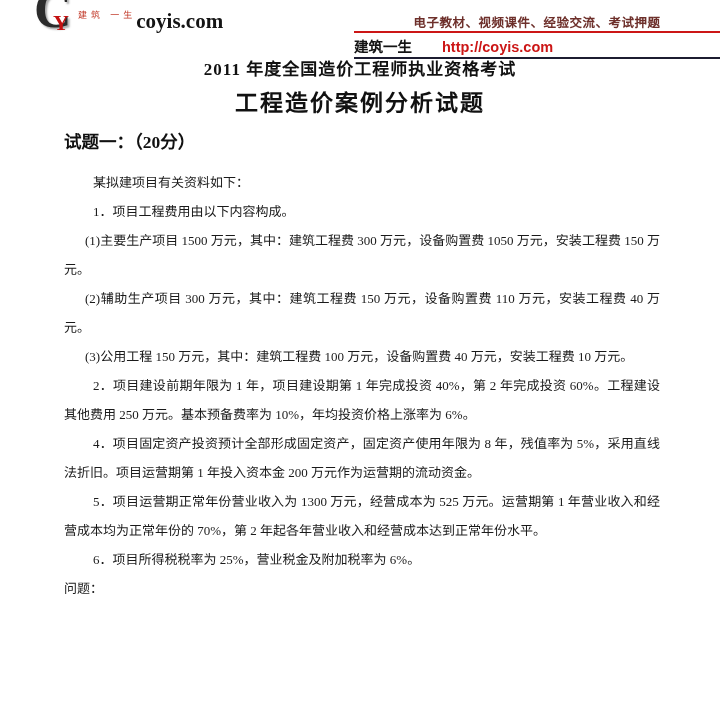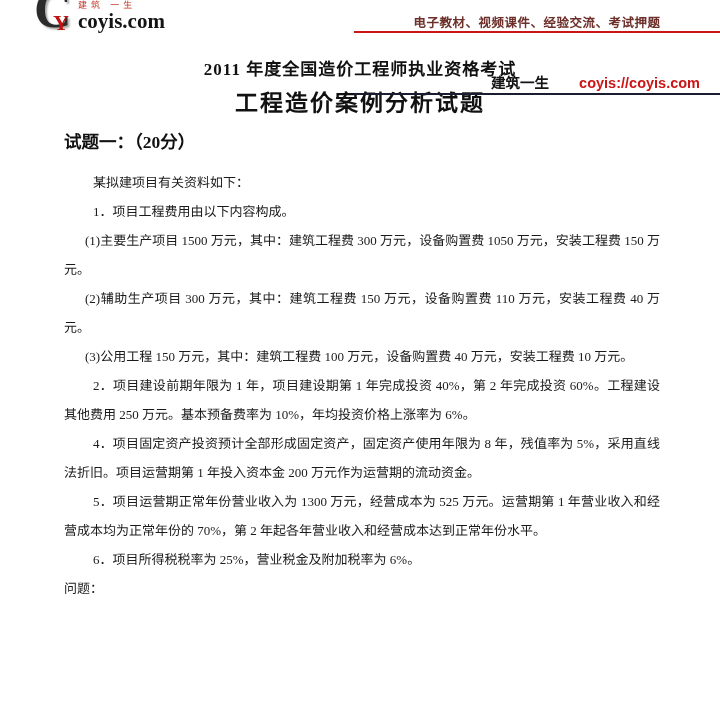--- a/index.html
+++ b/index.html
@@ -41,21 +41,21 @@
   }
   .logo-y {
     position: absolute;
     left: 19px;
     top: 26px;
     font-family: "Liberation Serif", serif;
     font-weight: bold;
     font-size: 22px;
     color: #c41111;
   }
-  .logo-text { display: flex; flex-direction: column; padding-bottom: 4px; }
+  .logo-text { display: flex; flex-direction: row; padding-bottom: 4px; }
   .logo-tagline {
     font-size: 9px;
     letter-spacing: 4px;
     color: #c23a2a;
     line-height: 10px;
     white-space: nowrap;
   }
   .logo-site {
     font-family: "Liberation Serif", serif;
     font-weight: bold;
@@ -76,27 +76,25 @@
     font-size: 12.5px;
     font-weight: bold;
     color: var(--maroon);
     line-height: 14px;
     letter-spacing: 0.5px;
     white-space: nowrap;
   }
   .red-rule { border-top: 2px solid var(--accent-red); margin-top: 1px; }
   .hr-brandline {
     display: flex;
-    justify-content: flex-end;
     align-items: baseline;
     gap: 30px;
     padding-right: 20px;
     padding-top: 2px;
     height: 23px;
-    margin-top: 36px;
   }
   .hr-brand { font-size: 14.5px; font-weight: bold; color: #141414; }
   .hr-url   { font-size: 14.5px; font-weight: bold; color: var(--accent-red); text-decoration: none; }
   .dark-rule { border-top: 2px solid var(--dark-rule); margin-top: 1px; }
 
   
   .title-main {
     margin-top: 6px;
     text-align: center;
     font-size: 17px;
@@ -150,21 +148,21 @@
         <span class="logo-tagline">建筑 一生</span>
         <span class="logo-site">coyis.com</span>
       </div>
     </div>
 
     <div class="header-right">
       <div class="hr-services">电子教材、视频课件、经验交流、考试押题</div>
       <div class="red-rule"></div>
       <div class="hr-brandline">
         <span class="hr-brand">建筑一生</span>
-        <a class="hr-url" href="#">coyis://coyis.com</a>
+        <a class="hr-url" href="#">http://coyis.com</a>
       </div>
       <div class="dark-rule"></div>
     </div>
 
   </div>
 
   <div class="title-main">2011 年度全国造价工程师执业资格考试</div>
   <div class="title-sub">工程造价案例分析试题</div>
 
   <div class="content">

